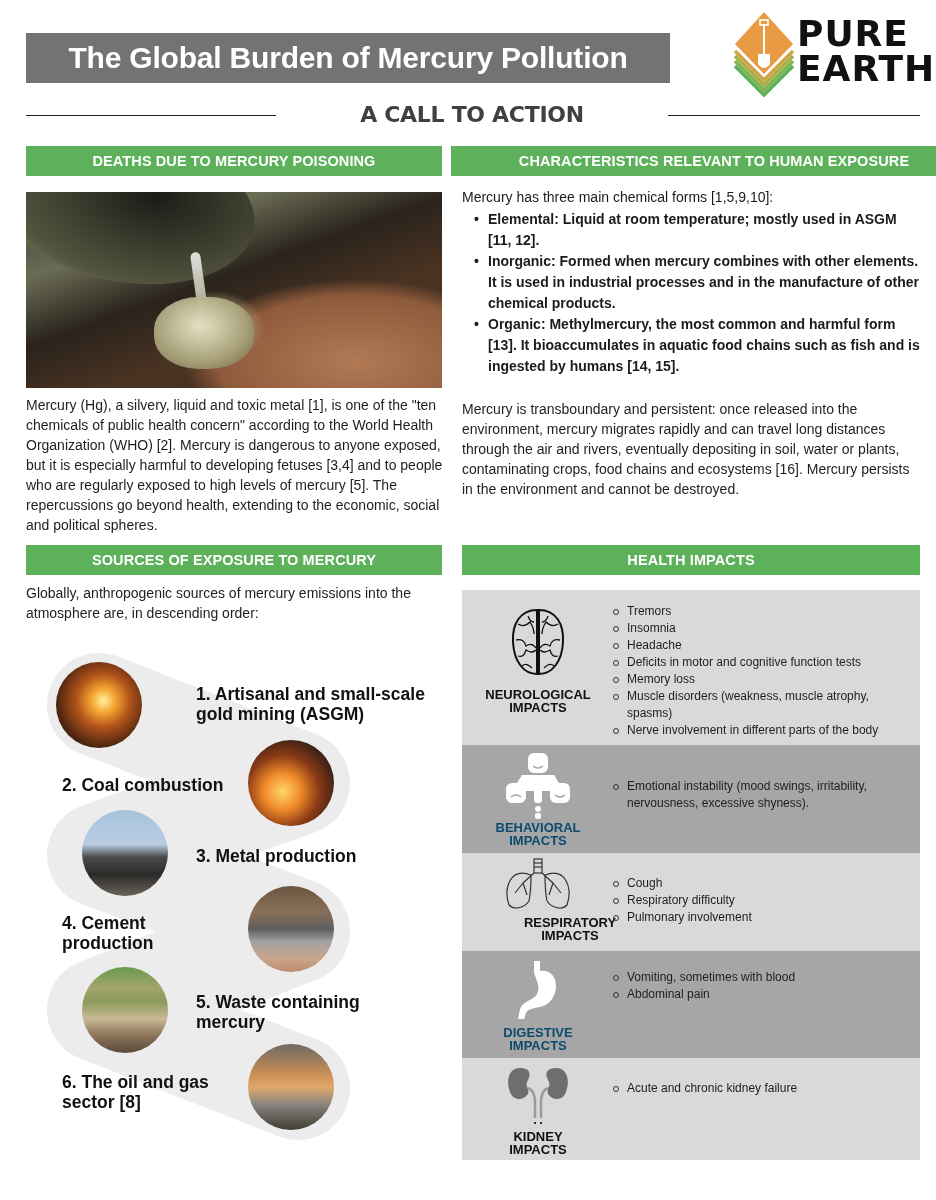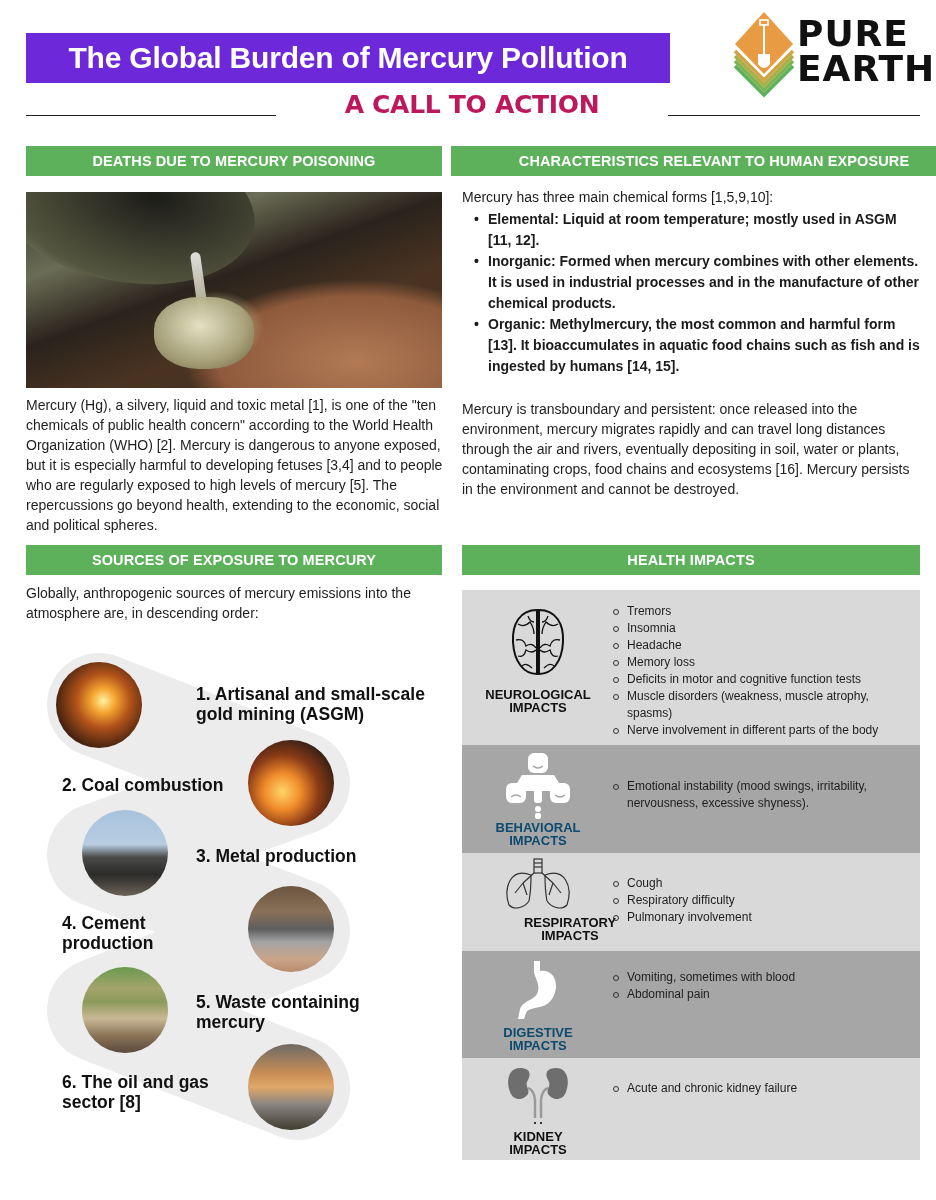--- a/index.html
+++ b/index.html
@@ -1,28 +1,28 @@
 <!DOCTYPE html>
 <html><head>
 <meta charset="utf-8">
 <style>
   * { box-sizing: border-box; margin: 0; padding: 0; }
   html, body { width: 936px; height: 1200px; background: #ffffff; overflow: hidden; }
   body { position: relative; font-family: "Liberation Sans", sans-serif; color: #1b1b1b; }
 
-  .title-bar { position: absolute; left: 26px; top: 33px; width: 644px; height: 50px; background: #6d28d9; display: flex; align-items: center; justify-content: center; }
+  .title-bar { position: absolute; left: 26px; top: 33px; width: 644px; height: 50px; background: #737373; display: flex; align-items: center; justify-content: center; }
   .title-bar span { color: #fff; font-size: 30px; font-weight: bold; letter-spacing: -0.2px; }
 
   .logo { position: absolute; left: 733px; top: 10px; width: 195px; height: 88px; }
   .logo-text { position: absolute; left: 64px; top: 6px; font-family: "DejaVu Sans", sans-serif; font-weight: bold; font-size: 36px; line-height: 35px; color: #111; letter-spacing: 1px; }
 
   .rule { position: absolute; top: 115px; height: 1px; background: #222; }
   .rule.left { left: 26px; width: 250px; }
   .rule.right { left: 668px; width: 252px; }
-  .subtitle { position: absolute; left: 300px; top: 90px; width: 344px; text-align: center; font-family: "DejaVu Sans", sans-serif; font-weight: bold; font-size: 25px; letter-spacing: -0.3px; color: #be185d; }
+  .subtitle { position: absolute; left: 300px; top: 102px; width: 344px; text-align: center; font-family: "DejaVu Sans", sans-serif; font-weight: bold; font-size: 22px; letter-spacing: -0.3px; color: #404040; }
 
   .sec-head { position: absolute; height: 30px; background: #5db15a; display: flex; align-items: center; justify-content: center; }
   .sec-head span { color: #fff; font-weight: bold; font-size: 14.5px; letter-spacing: 0.1px; }
 
   .photo { position: absolute; left: 26px; top: 192px; width: 416px; height: 196px; overflow: hidden;
     background:
       radial-gradient(ellipse 60px 45px at 190px 135px, rgba(235,235,210,.85), rgba(180,170,120,.4) 60%, transparent 80%),
       radial-gradient(ellipse 230px 110px at 330px 170px, #b17a55, #8e5a3c 60%, transparent 75%),
       linear-gradient(160deg, #3a3a2e 0%, #6a6c55 25%, #2a231c 45%, #4a3322 65%, #3b2a1d 100%);
   }
@@ -161,22 +161,22 @@
       </svg>
     </div>
     <div class="h-label" style="top:98px;">
       <div>NEUROLOGICAL</div>
       <div>IMPACTS</div>
     </div>
     <ul class="h-list" style="top:13px;">
       <li>Tremors</li>
       <li>Insomnia</li>
       <li>Headache</li>
+      <li>Deficits in motor and cognitive function tests</li>
       <li>Memory loss</li>
-      <li>Deficits in motor and cognitive function tests</li>
       <li>Muscle disorders (weakness, muscle atrophy, spasms)</li>
       <li>Nerve involvement in different parts of the body</li>
     </ul>
   </div>
 
   <div class="h-row dark" style="height:108px;">
     <div class="h-icon" style="top:6px;">
       <svg width="80" height="68" viewBox="0 0 80 68">
         <g fill="#fff">
           <rect x="30" y="2" width="20" height="20" rx="6"></rect>

